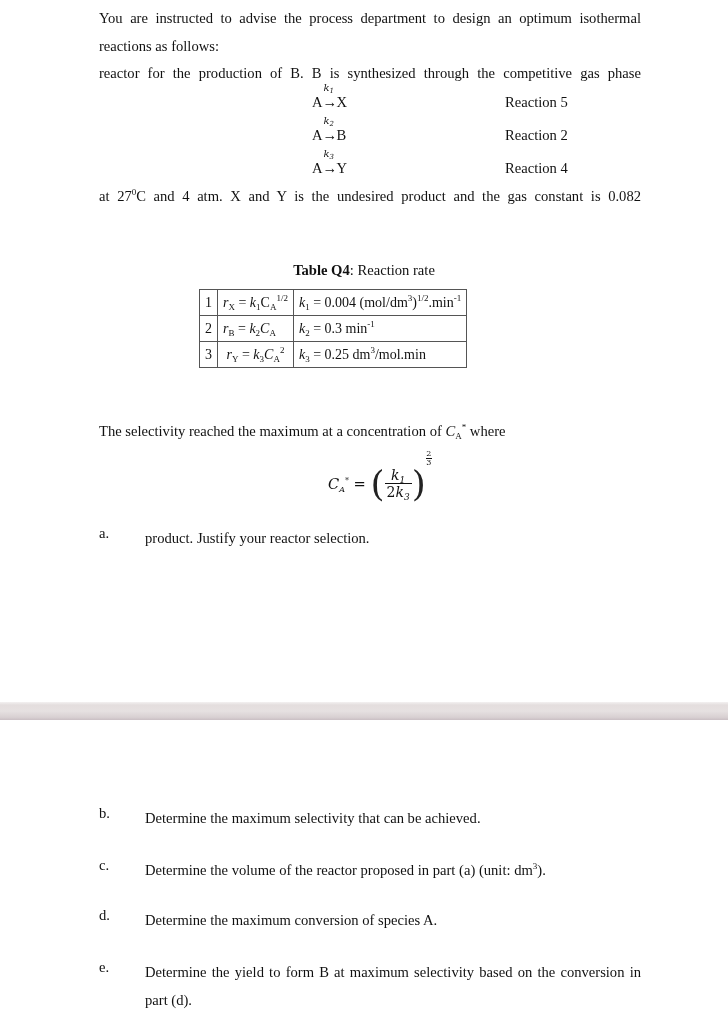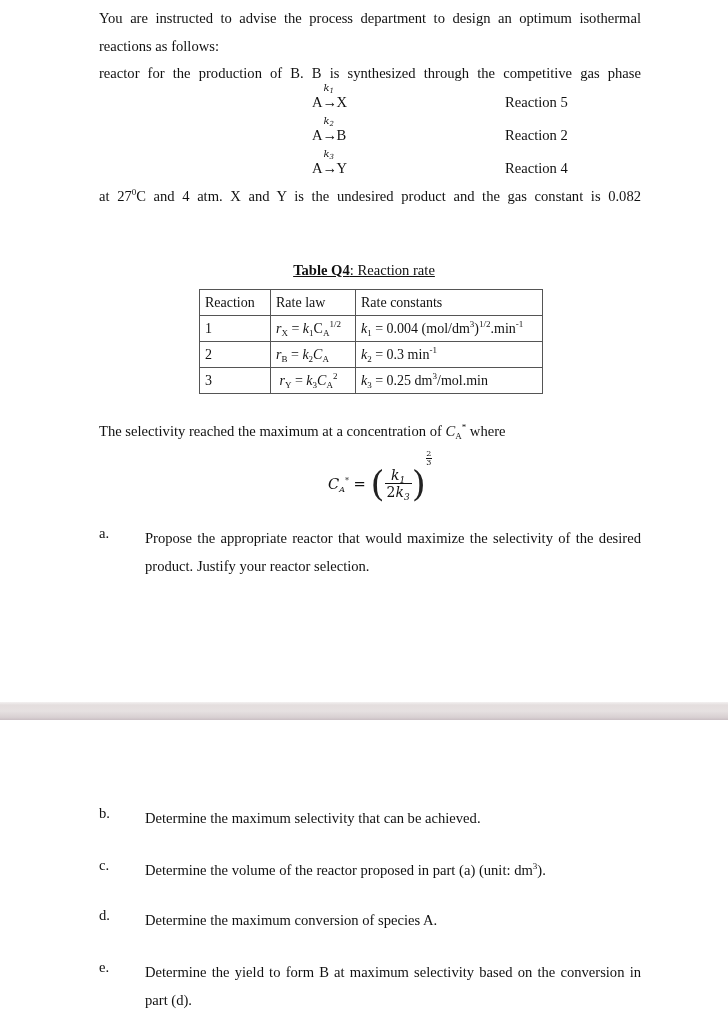--- a/index.html
+++ b/index.html
@@ -16,21 +16,21 @@
   sub { font-size: 9px; line-height: 0; vertical-align: -3px; }
   b { font-weight: bold; }
   i { font-style: italic; }
 
   .rxn { left: 312px; font-size: 14.6px; white-space: nowrap; }
   .arrow { position: relative; display: inline-block; width: 14px; text-align: center; }
   .arrow .k { position: absolute; top: -12px; left: 1px; font-size: 10px; font-style: italic; font-family: "DejaVu Serif", serif; }
   .arrow .k sub { font-size: 7px; vertical-align: -2px; }
   .rxn-label { left: 505px; }
 
-  .caption { left: 0; width: 728px; text-align: center; top: 262px; text-decoration: underline; }
+  .caption { left: 0; width: 728px; text-align: center; top: 262px; }
 
   table.rates {
     position: absolute; left: 199px; top: 289px;
     border-collapse: collapse; font-size: 14px;
   }
   table.rates td {
     border: 1px solid #555; height: 25px; padding: 0 5px; white-space: nowrap;
   }
   .c1 { width: 60px; } .c2 { width: 74px; } .c3 { width: 176px; }
 
@@ -78,25 +78,20 @@
 <div class="abs para" style="top:183px;">
   <span class="line"><span>at 27</span><sup>0</sup><span>C and 4 atm. X and Y is the undesired product and the gas constant is 0.082</span></span>
 </div>
 
 <div class="abs caption">
   <b>Table Q4</b><span>: Reaction rate</span>
 </div>
 
 <table class="rates">
   <tbody>
-      <tr>
-    <td class="c1">Reaction</td>
-    <td class="c2">Rate law</td>
-    <td class="c3">Rate constants</td>
-  </tr>
   <tr>
     <td>1</td>
     <td><i>r</i><sub>X</sub> = <i>k</i><sub>1</sub>C<sub>A</sub><sup>1/2</sup></td>
     <td><i>k</i><sub>1</sub> = 0.004 (mol/dm<sup>3</sup>)<sup>1/2</sup>.min<sup>-1</sup></td>
   </tr>
   <tr>
     <td>2</td>
     <td><i>r</i><sub>B</sub> = <i>k</i><sub>2</sub><i>C</i><sub>A</sub></td>
     <td><i>k</i><sub>2</sub> = 0.3 min<sup>-1</sup></td>
   </tr>
@@ -111,21 +106,20 @@
 <div class="abs" style="left:99px; top:423px;">
   <span>The selectivity reached the maximum at a concentration of </span><i>C</i><sub>A</sub><sup>*</sup><span> where</span>
 </div>
 
 <div class="abs formula">
   <span style="vertical-align:middle;">C<sub style="font-size:8px;">A</sub><sup style="font-size:8px;">*</sup> <span style="font-style:normal;">=</span> </span><span class="paren">(</span><span class="frac"><span class="num">k<sub>1</sub></span><span class="den"><span style="font-style:normal;">2</span>k<sub>3</sub></span></span><span class="paren">)</span><span class="exp"><span>2</span><span class="bar"></span><span>3</span></span>
 </div>
 
 <div class="abs q-letter" style="top:525px;">a.</div>
 <div class="abs q-text" style="top:525px;">
-  <span class="line">Propose the appropriate reactor that would maximize the selectivity of the desired</span>
   <span class="line last">product. Justify your reactor selection.</span>
 </div>
 
 <div class="abs divider"></div>
 
 <div class="abs q-letter" style="top:805px;">b.</div>
 <div class="abs q-text" style="top:805px;">Determine the maximum selectivity that can be achieved.</div>
 
 <div class="abs q-letter" style="top:857px;">c.</div>
 <div class="abs q-text" style="top:857px;">

